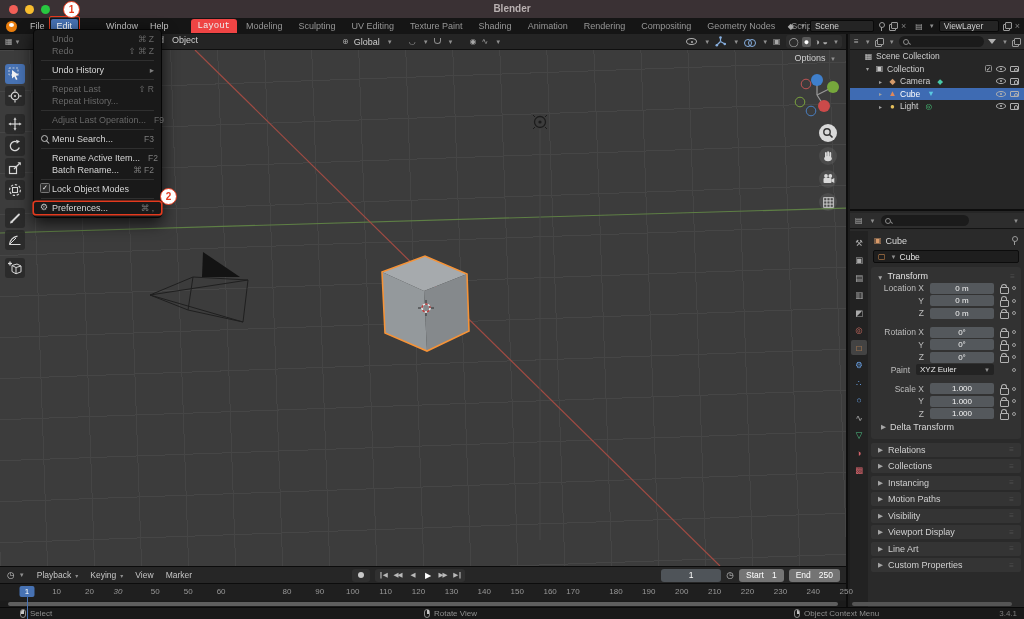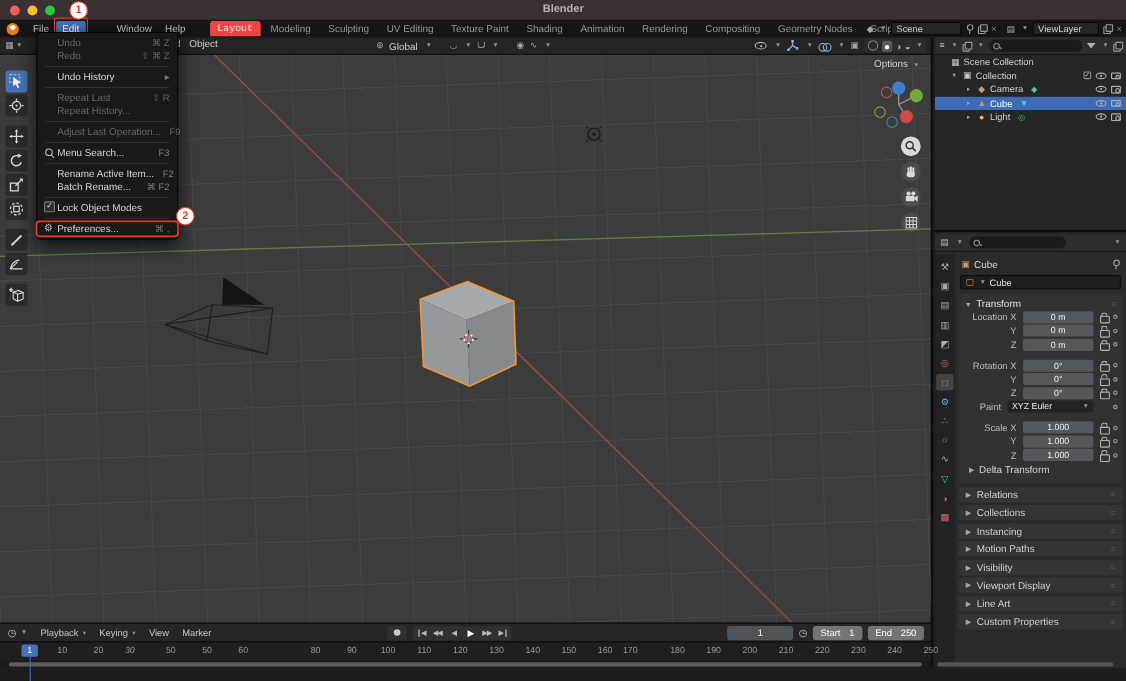--- a/index.html
+++ b/index.html
@@ -964,14 +964,29 @@
         
           <span class="tick" style="left: 846.21px;">250</span>
         </span>
     </div>
   </div>
   <div class="scrollstrip">
     <span class="thumb"></span>
   </div>
   <span class="rthumb"></span>
 
+  <div class="statusbar">
+    <span class="hint" style="left:20px">
+      <span class="mouse" data-icon="mouse-left"></span>
+      <span>Select</span>
+    </span>
+    <span class="hint" style="left:424px">
+      <span class="mouse" data-icon="mouse-middle"></span>
+      <span>Rotate View</span>
+    </span>
+    <span class="hint" style="left:794px">
+      <span class="mouse" data-icon="mouse-right"></span>
+      <span>Object Context Menu</span>
+    </span>
+    <span class="version">3.4.1</span>
+  </div>
 
 </div>
 
 </body></html>

